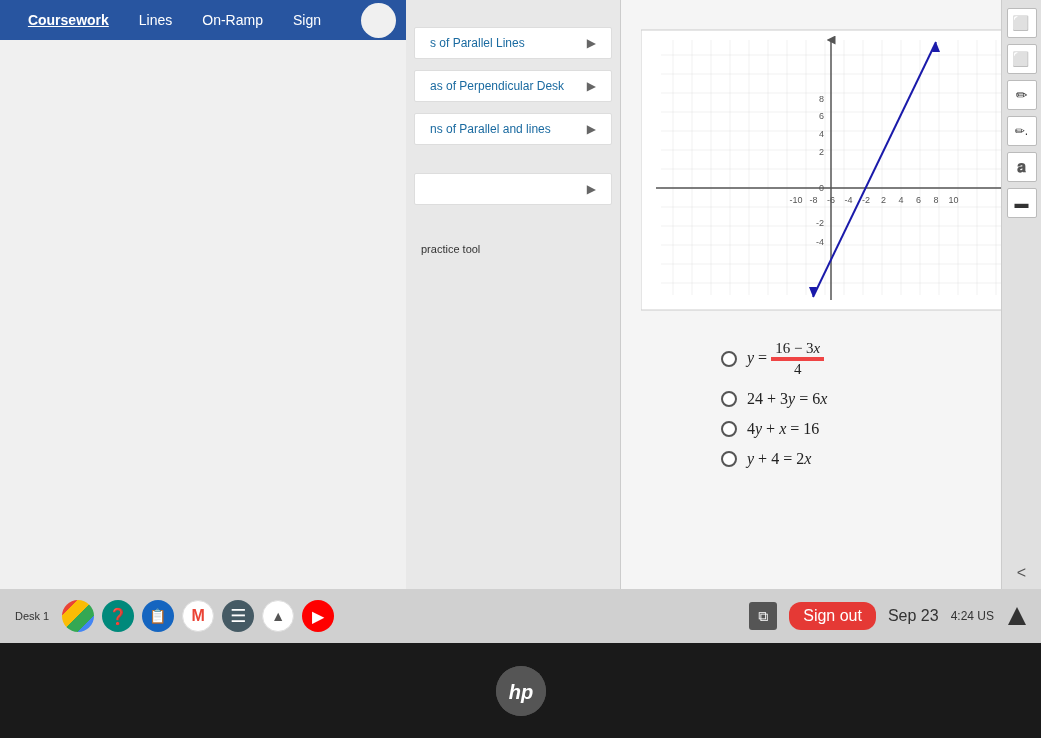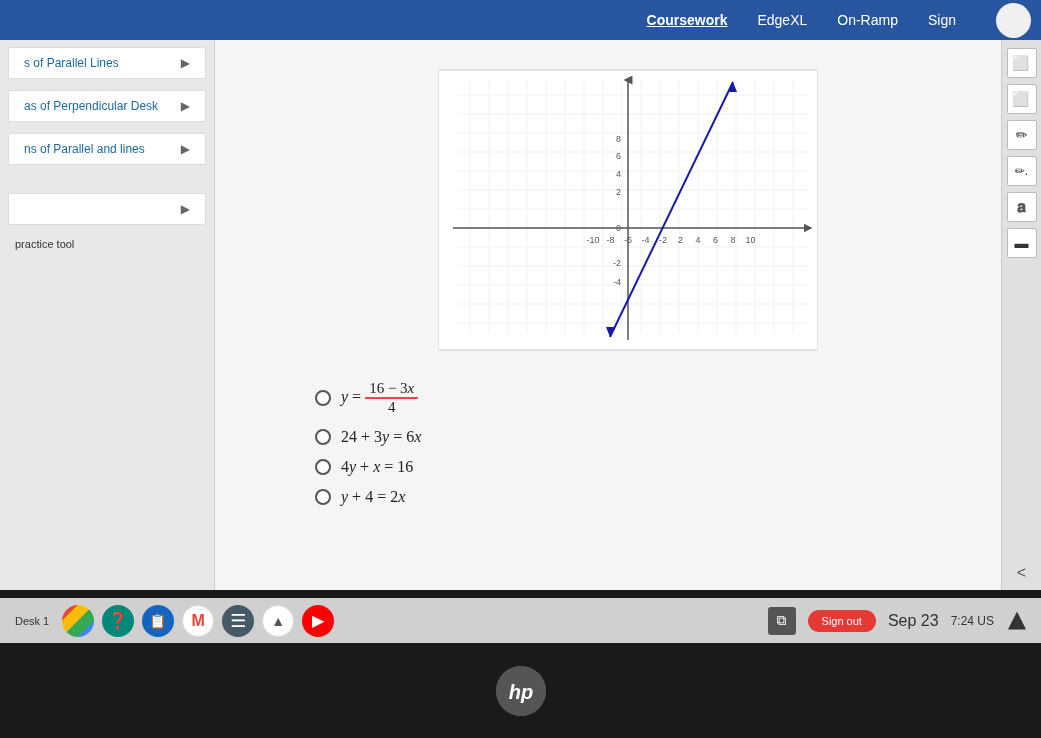--- a/index.html
+++ b/index.html
@@ -13,21 +13,21 @@
     }
 
     
     .screen {
       position: absolute;
       top: 0; left: 0;
       width: 1041px;
       height: 590px;
       background: #f0f0f0;
       display: flex;
-      flex-direction: column;
+      flex-direction: row;
     }
 
     
     .top-nav {
       width: 100%;
       height: 40px;
       background: #2855a0;
       display: flex;
       align-items: center;
       justify-content: flex-end;
@@ -52,21 +52,21 @@
       position: relative;
     }
 
     
     .sidebar {
       width: 215px;
       background: #e8e8e8;
       border-right: 1px solid #ccc;
       display: flex;
       flex-direction: column;
-      padding: 4px 0;
+      padding: 24px 0;
       gap: 5px;
     }
     .sidebar-item {
       display: flex;
       align-items: center;
       justify-content: space-between;
       padding: 8px 15px;
       background: white;
       border: 1px solid #ddd;
       margin: 3px 8px;
@@ -79,20 +79,21 @@
       flex: 1;
     }
     .sidebar-arrow {
       color: #666;
       font-size: 12px;
     }
     .practice-label {
       font-size: 11px;
       color: #333;
       padding: 5px 15px;
+      margin-top: 25px;
     }
 
     
     .right-toolbar {
       position: absolute;
       right: 0;
       top: 0;
       width: 40px;
       height: 100%;
       background: #e0e0e0;
@@ -177,21 +178,21 @@
       color: #222;
       font-family: 'Times New Roman', serif;
     }
 
     
     .taskbar {
       position: absolute;
       bottom: 95px;
       left: 0;
       width: 1041px;
-      height: 45px;
+      height: 54px;
       background: #d0d0d0;
       display: flex;
       align-items: center;
       padding: 0 15px;
       gap: 8px;
       z-index: 10;
     }
     .taskbar-label {
       font-size: 11px;
       color: #333;
@@ -230,21 +231,21 @@
       justify-content: center;
       color: white;
       font-size: 14px;
     }
     .sign-out-btn {
       background: #e53935;
       color: white;
       border: none;
       border-radius: 12px;
       padding: 5px 14px;
-      font-size: 11px;
+      font-size: 16px;
       cursor: pointer;
     }
     .taskbar-date {
       font-size: 16px;
       color: #333;
     }
     .taskbar-time {
       font-size: 12px;
       color: #333;
     }
@@ -275,21 +276,21 @@
       font-weight: bold;
     }
   </style>
 </head>
 <body>
 
 <div class="screen">
 
   <div class="top-nav">
     <span class="top-nav-item active">Coursework</span>
-    <span class="top-nav-item">EdgeXL</span>
+    <span class="top-nav-item">Lines</span>
     <span class="top-nav-item">On-Ramp</span>
     <span class="top-nav-item">Sign</span>
     <div style="width:35px;height:35px;background:#f0f0f0;border-radius:50%;margin-left:10px;"></div>
   </div>
 
   <div class="main-content">
 
     <div class="sidebar">
       <div class="sidebar-item">
         <span class="sidebar-item-text">s of Parallel Lines</span>
@@ -392,21 +393,21 @@
           <polygon points="295,12 291,22 299,22" fill="#1a1aaa"></polygon>
         </svg>
       </div>
 
       <div class="answer-choices">
 
         <div class="choice-row">
           <div class="choice-radio"></div>
           <span class="choice-text">
             <i>y</i> = <span style="display:inline-block; text-align:center; vertical-align:middle;">
-              <span style="display:block; border-bottom:2px solid #ef4444; padding:0 4px; font-size:15px;">16 − 3<i>x</i></span>
+              <span style="display:block; border-bottom:4px solid #ef4444; padding:0 4px; font-size:15px;">16 − 3<i>x</i></span>
               <span style="display:block; padding:0 4px; font-size:15px;">4</span>
             </span>
           </span>
         </div>
 
         <div class="choice-row">
           <div class="choice-radio"></div>
           <span class="choice-text">24 + 3<i>y</i> = 6<i>x</i></span>
         </div>
 
@@ -441,21 +442,21 @@
   <div class="taskbar-icon blue">📋</div>
   <div class="taskbar-icon gmail" style="font-weight:bold; color:#ea4335; font-size:16px;">M</div>
   <div class="taskbar-icon list" style="font-size:18px;">☰</div>
   <div class="taskbar-icon drive" style="font-size:14px; color:#555;">▲</div>
   <div class="taskbar-icon youtube" style="font-size:16px;">▶</div>
 
   <div class="taskbar-right">
     <div class="taskbar-clipboard">⧉</div>
     <button class="sign-out-btn">Sign out</button>
     <span class="taskbar-date">Sep 23</span>
-    <span class="taskbar-time">7:24 US</span>
+    <span class="taskbar-time">4:24 US</span>
     <div style="width:18px;height:18px;background:#333;clip-path:polygon(50% 0%, 100% 100%, 0% 100%);margin-left:2px;"></div>
   </div>
 </div>
 
 <div class="hp-area">
   <div class="hp-logo">
     <svg width="50" height="50" viewBox="0 0 50 50">
       <circle cx="25" cy="25" r="25" fill="#555"></circle>
       <text x="25" y="33" text-anchor="middle" font-family="Arial" font-size="20" font-style="italic" font-weight="bold" fill="white">hp</text>
     </svg>

